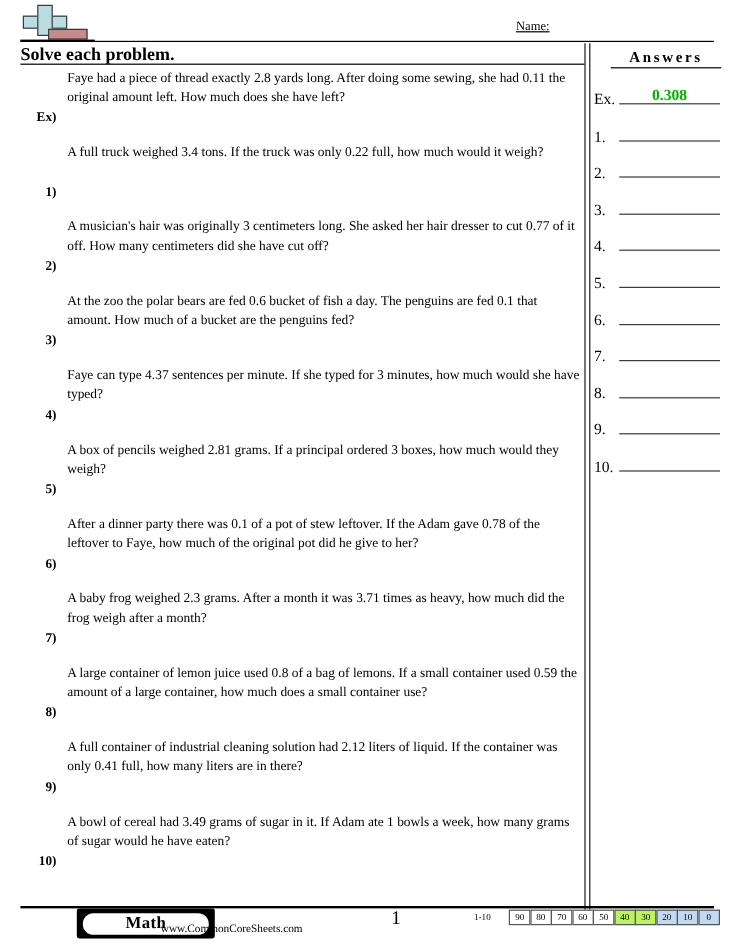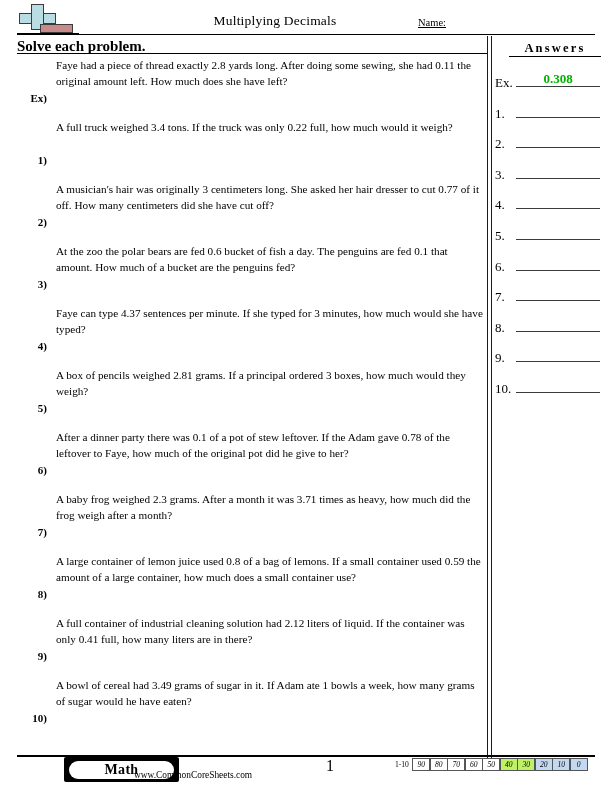--- a/index.html
+++ b/index.html
@@ -67,21 +67,21 @@
   #title {
     position: absolute;
     left: 150px; top: 13px;
     width: 250px;
     text-align: center;
     font-size: 13.5px;
     letter-spacing: 0.2px;
   }
   #name-label {
     position: absolute;
-    left: 418px; top: 17px;
+    left: 430px; top: 17px;
     font-size: 10.5px;
     text-decoration: underline;
   }
 
   
   #header-rule {
     position: absolute;
     left: 17px; top: 34px;
     width: 578px; height: 0;
     border-top: 1.6px solid #000;
@@ -241,26 +241,25 @@
   
   #scale {
     position: absolute;
     left: 395px; top: 757px;
     height: 14px;
     display: flex;
     align-items: center;
   }
   #scale .range {
     font-size: 7.6px;
-    margin-right: 4px;
+    margin-right: 16px;
     white-space: nowrap;
   }
   #scale .boxes {
     display: flex;
-    font-style: italic;
   }
   #scale .box {
     width: 18.4px;
     height: 13px;
     border: 0.9px solid #555;
     margin-left: -0.9px;
     box-sizing: border-box;
     font-size: 7.6px;
     line-height: 11.4px;
     text-align: center;
@@ -274,21 +273,20 @@
 <body>
 
 <div id="header">
   <div id="logo">
     <div class="plus-h"></div>
     <div class="plus-v"></div>
     <div class="plus-center"></div>
     <div class="bar"></div>
     <div class="baseline"></div>
   </div>
-  <div id="title">Multiplying Decimals</div>
   <div id="name-label">Name:</div>
 </div>
 <div id="header-rule"></div>
 
 <div id="instruction">Solve each problem.</div>
 <div id="instruction-rule"></div>
 
 <div id="divider">
   <div class="l1"></div>
   <div class="l2"></div>

